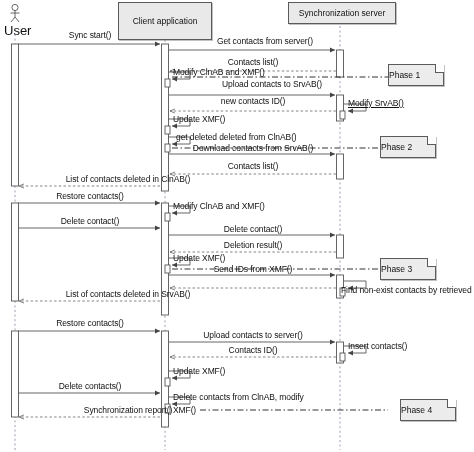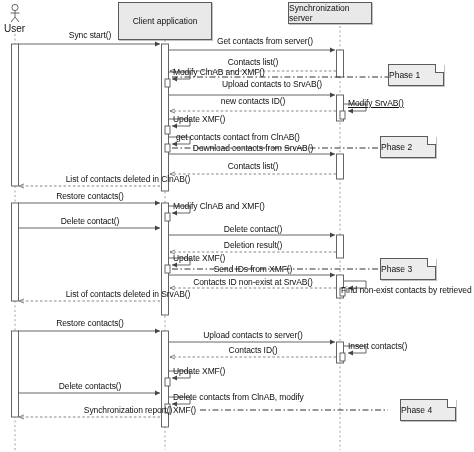--- a/index.html
+++ b/index.html
@@ -16,21 +16,21 @@
     font-family:"Liberation Sans", sans-serif;
     font-size:8.5px;
     color:#111111;
     white-space:nowrap;
     line-height:10px;
     letter-spacing:-0.1px;
   }
   .lbl-c{transform:translateX(-50%);text-align:center;}
   .actor-name{
     position:absolute;
-    font-size:10px;
+    font-size:13px;
     color:#111;
     white-space:nowrap;
   }
   .hdrbox{
     position:absolute;
     background:#e9e9e9;
     border:1px solid #5a5a5a;
     box-sizing:border-box;
     display:flex;align-items:center;justify-content:center;
     font-size:8.5px;color:#111;
@@ -159,21 +159,21 @@
       <line x1="200" y1="410" x2="388" y2="410"></line>
     </g>
   </svg>
 
   <div class="actor-name" style="left:4px;top:23px;">User</div>
 
   <div class="hdrbox" style="left:118px;top:2px;width:94px;height:38px;">
     <span>Client application</span>
   </div>
 
-  <div class="hdrbox" style="left:288px;top:2px;width:84px;height:22px;">
+  <div class="hdrbox" style="left:288px;top:2px;width:108px;height:22px;">
     <span>Synchronization server</span>
   </div>
 
   <div class="note" style="left:388px;top:64px;width:56px;height:22px;">
     <span class="fold"></span>
     <span>Phase 1</span>
   </div>
   <div class="note" style="left:380px;top:136px;width:56px;height:22px;">
     <span class="fold"></span>
     <span>Phase 2</span>
@@ -188,32 +188,31 @@
   </div>
 
   <div class="lbl lbl-c" style="left:90px;top:30px;">Sync start()</div>
   <div class="lbl lbl-c" style="left:265px;top:36px;">Get contacts from server()</div>
   <div class="lbl lbl-c" style="left:253px;top:57px;">Contacts list()</div>
   <div class="lbl" style="left:173px;top:67px;">Modify ClnAB and XMF()</div>
   <div class="lbl lbl-c" style="left:253px;top:79px;padding-left:38px;">Upload contacts to SrvAB()</div>
   <div class="lbl lbl-c" style="left:253px;top:96px;">new contacts ID()</div>
   <div class="lbl" style="left:348px;top:98px;text-decoration:underline;">Modify SrvAB()</div>
   <div class="lbl" style="left:173px;top:114px;">Update XMF()</div>
-  <div class="lbl" style="left:176px;top:132px;">get contacts contact from ClnAB()</div>
+  <div class="lbl" style="left:176px;top:132px;">get deleted deleted from ClnAB()</div>
   <div class="lbl lbl-c" style="left:253px;top:143px;">Download contacts from SrvAB()</div>
   <div class="lbl lbl-c" style="left:253px;top:161px;">Contacts list()</div>
   <div class="lbl lbl-c" style="left:128px;top:174px;">List of contacts deleted in ClnAB()</div>
   <div class="lbl lbl-c" style="left:90px;top:191px;">Restore contacts()</div>
   <div class="lbl" style="left:173px;top:201px;">Modify ClnAB and XMF()</div>
   <div class="lbl lbl-c" style="left:90px;top:216px;">Delete contact()</div>
   <div class="lbl lbl-c" style="left:253px;top:224px;">Delete contact()</div>
   <div class="lbl lbl-c" style="left:253px;top:240px;">Deletion result()</div>
   <div class="lbl" style="left:173px;top:253px;">Update XMF()</div>
   <div class="lbl lbl-c" style="left:253px;top:264px;">Send IDs from XMF()</div>
-  <div class="lbl lbl-c" style="left:253px;top:277px;">Contacts ID non-exist at SrvAB()</div>
   <div class="lbl" style="left:341px;top:285px;">Find non-exist contacts by retrieved</div>
   <div class="lbl lbl-c" style="left:128px;top:289px;">List of contacts deleted in SrvAB()</div>
   <div class="lbl lbl-c" style="left:90px;top:318px;">Restore contacts()</div>
   <div class="lbl lbl-c" style="left:253px;top:330px;">Upload contacts to server()</div>
   <div class="lbl lbl-c" style="left:253px;top:345px;">Contacts ID()</div>
   <div class="lbl" style="left:348px;top:341px;">Insert contacts()</div>
   <div class="lbl" style="left:173px;top:366px;">Update XMF()</div>
   <div class="lbl lbl-c" style="left:90px;top:381px;">Delete contacts()</div>
   <div class="lbl" style="left:173px;top:392px;">Delete contacts from ClnAB, modify</div>
   <div class="lbl" style="left:173px;top:405px;">XMF()</div>

